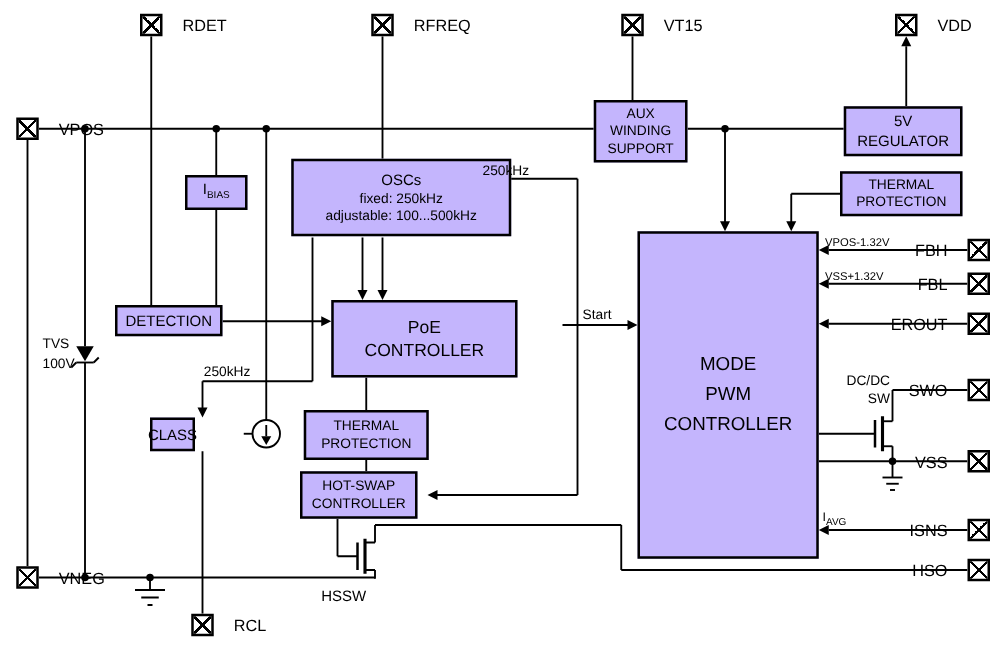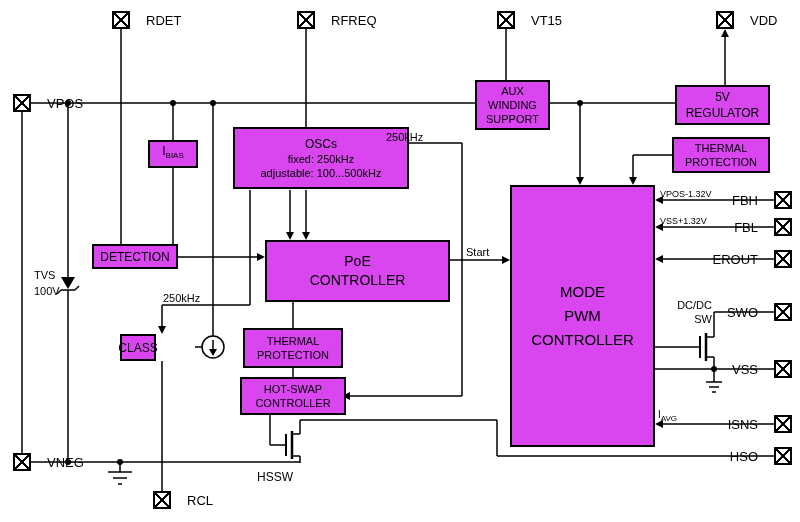--- a/index.html
+++ b/index.html
@@ -1,19 +1,19 @@
 <!DOCTYPE html>
 <html><head>
 <meta charset="utf-8">
 <style>
   * { box-sizing: border-box; margin: 0; padding: 0; }
   body { font-family: "Liberation Sans", sans-serif; background: #fff; }
   .diagram { position: relative; width: 800px; height: 522px; background: #fff; color: #000; overflow: hidden; }
   .wires { position: absolute; left: 0; top: 0; z-index: 1; }
-  .block { position: absolute; z-index: 2; background: #d946ef; border: 2px solid #000;
+  .block { position: absolute; z-index: 2; background: #c4b5fd; border: 2px solid #000;
            display: flex; flex-direction: column; align-items: center; justify-content: center;
            }
   .f9  { font-size: 9px;  line-height: 12px; }
   .f10 { font-size: 10px; line-height: 13px; }
   .f11 { font-size: 11px; line-height: 14px; }
   .f12 { font-size: 12px; line-height: 16px; }
   .f14 { font-size: 14px; line-height: 19px; }
   .f15 { font-size: 15px; line-height: 24px; }
   .lbl { position: absolute; z-index: 2; white-space: nowrap; }
   .lbl.center { text-align: right; }
@@ -172,35 +172,35 @@
   </div>
 
   <div class="block" style="left:148px;top:140px;width:50px;height:28px">
     <span class="f12"><span>I</span><sub>BIAS</sub></span>
   </div>
 
   <div class="block" style="left:92px;top:244px;width:86px;height:25px">
     <span class="f12">DETECTION</span>
   </div>
 
-  <div class="block" style="left:265px;top:240px;width:185px;height:62px">
+  <div class="block" style="left:265px;top:240px;width:149px;height:62px">
     <span class="f14">PoE</span>
     <span class="f14">CONTROLLER</span>
   </div>
 
   <div class="block" style="left:120px;top:334px;width:36px;height:27px">
     <span class="f12">CLASS</span>
   </div>
 
   <div class="block" style="left:243px;top:328px;width:100px;height:40px">
     <span class="f11">THERMAL</span>
     <span class="f11">PROTECTION</span>
   </div>
 
-  <div class="block" style="left:240px;top:377px;width:106px;height:38px">
+  <div class="block" style="left:240px;top:377px;width:94px;height:38px">
     <span class="f11">HOT-SWAP</span>
     <span class="f11">CONTROLLER</span>
   </div>
 
   <div class="block" style="left:510px;top:185px;width:145px;height:262px">
     <span class="f15">MODE</span>
     <span class="f15">PWM</span>
     <span class="f15">CONTROLLER</span>
   </div>
 

